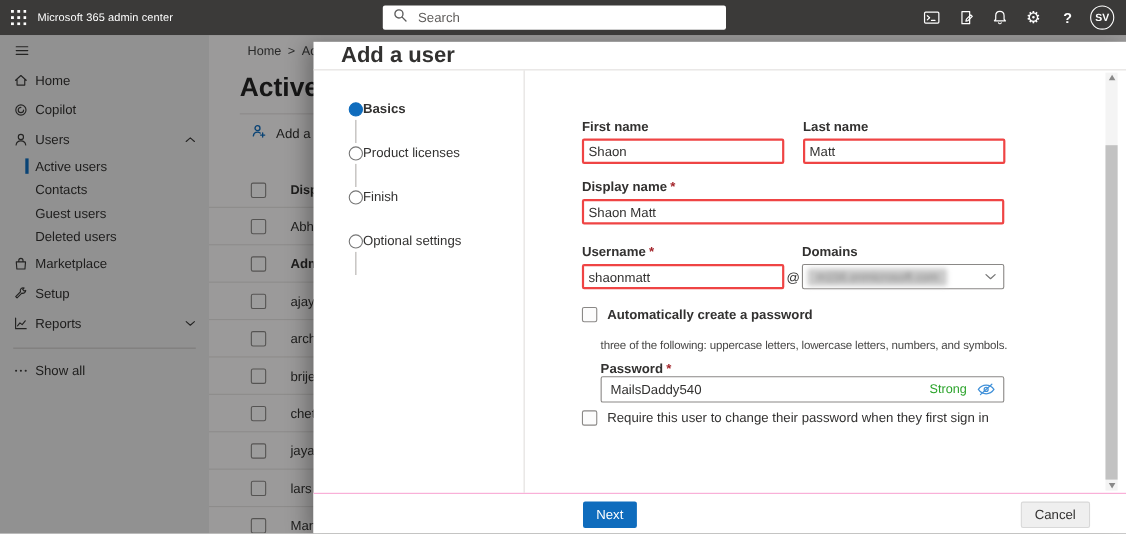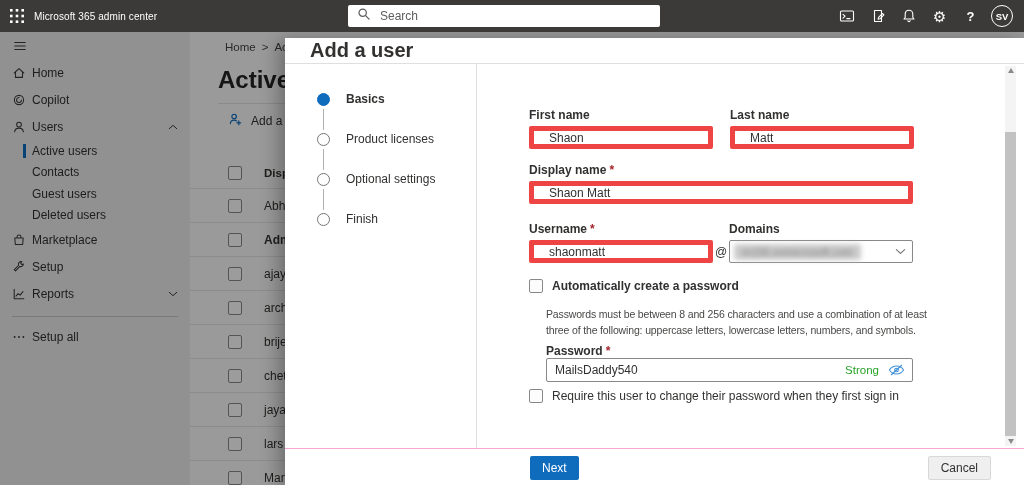--- a/index.html
+++ b/index.html
@@ -55,31 +55,31 @@
   .overlay { position:absolute; top:32px; left:0; right:0; bottom:0; background:rgba(0,0,0,.38); z-index:10; }
 
   
   .panel { position:absolute; top:38px; left:285px; right:0; bottom:0; background:#fff; z-index:20;
            box-shadow:-6px 2px 18px rgba(0,0,0,.30); }
   .panel-title { position:absolute; top:0; left:0; right:0; height:26px; border-bottom:1px solid #e1dfdd;
                  font-size:20px; font-weight:700; color:#323130; padding-left:25px; line-height:24px; }
   .panel-body { position:absolute; top:26px; left:0; right:0; bottom:37px; }
 
   .stepper { position:absolute; top:0; left:0; width:192px; height:100%; border-right:1px solid #e1dfdd; padding-top:15px; }
-  .step { position:relative; height:40px; display:flex; align-items:center; padding-left:32px; gap:16px;
+  .step { position:relative; height:40px; display:flex; align-items:center; padding-left:32px; 
           font-size:12px; color:#323130; }
   .step-dot { width:13px; height:13px; border-radius:50%; border:1.5px solid #767676; background:#fff; flex:none; }
   .step.active .step-dot { background:#0f6cbd; border-color:#0f6cbd; }
   .step.active .step-label { font-weight:700; }
   .step.has-line::after { content:""; position:absolute; left:38px; top:30px; height:21px; width:1px; background:#b3b0ad; }
 
   .formarea { position:absolute; top:0; left:193px; right:0; bottom:0; padding:44px 0 0 32px;margin-left:19px; }
   .fl-label { font-size:12px; font-weight:700; color:#323130; margin-bottom:4px; }
   .req { color:#a4262c; margin-left:3px; }
-  .fl-input { height:23px; border:5px solid #ef4444; border-radius:2px; padding:0 15px;
+  .fl-input { height:23px; border:2px solid #ef4444; border-radius:2px; padding:0 4px;
               font:12px "Liberation Sans",sans-serif; color:#323130; background:#fff; width:100%; outline:none; }
   .frow { display:flex; }
   .f-184 { width:184px; }
   .f-384 { width:384px; }
   .gap17 { gap:17px; }
   .mb14 { margin-bottom:14px; }
   .mb18 { margin-bottom:18px; }
   .at-sym { width:16px; text-align:center; font-size:12px; color:#323130; align-self:flex-end; padding-bottom:4px; }
   .select { height:23px; border:1px solid #8a8886; border-radius:2px; background:#fff;
             display:flex; align-items:center; padding:0 6px 0 4px; cursor:pointer; width:184px; }
@@ -255,21 +255,21 @@
     <div class="nav-item">
       <span class="nav-icon">
           <svg width="14" height="14" viewBox="0 0 16 16">
             <g fill="#3b3a39">
               <circle cx="3" cy="8" r="1.1"></circle>
               <circle cx="8" cy="8" r="1.1"></circle>
               <circle cx="13" cy="8" r="1.1"></circle>
             </g>
           </svg>
         </span>
-      <span class="nav-label">Setup all</span>
+      <span class="nav-label">Show all</span>
     </div>
   </nav>
 
   <main class="content">
     <div class="breadcrumb">
       <span class="bc-link">Home</span>
       <span>&gt;</span>
       <span class="bc-link">Active users</span>
     </div>
     <h1 class="page-title">Active users</h1>
@@ -335,27 +335,27 @@
 
       <div class="stepper">
         <div class="step active has-line">
           <span class="step-dot"></span>
           <span class="step-label">Basics</span>
         </div>
         <div class="step has-line">
           <span class="step-dot"></span>
           <span class="step-label">Product licenses</span>
         </div>
+        <div class="step">
+          <span class="step-dot"></span>
+          <span class="step-label">Finish</span>
+        </div>
         <div class="step has-line">
           <span class="step-dot"></span>
           <span class="step-label">Optional settings</span>
-        </div>
-        <div class="step">
-          <span class="step-dot"></span>
-          <span class="step-label">Finish</span>
         </div>
       </div>
 
       <div class="formarea">
 
         <div class="frow gap17 mb14">
           <div class="f-184">
             <div class="fl-label">First name</div>
             <input class="fl-input" value="Shaon" style="">
           </div>
@@ -392,21 +392,20 @@
             </div>
           </div>
         </div>
 
         <div class="cbrow cbrow1">
           <span class="cb"></span>
           <span>Automatically create a password</span>
         </div>
 
         <div class="hint">
-          <div>Passwords must be between 8 and 256 characters and use a combination of at least</div>
           <div>three of the following: uppercase letters, lowercase letters, numbers, and symbols.</div>
         </div>
 
         <div class="fl-label pw-label">
           <span>Password</span><span class="req">*</span>
         </div>
         <div class="pw-field">
           <span>MailsDaddy540</span>
           <span class="pw-strong">Strong</span>
           <span class="eye">

